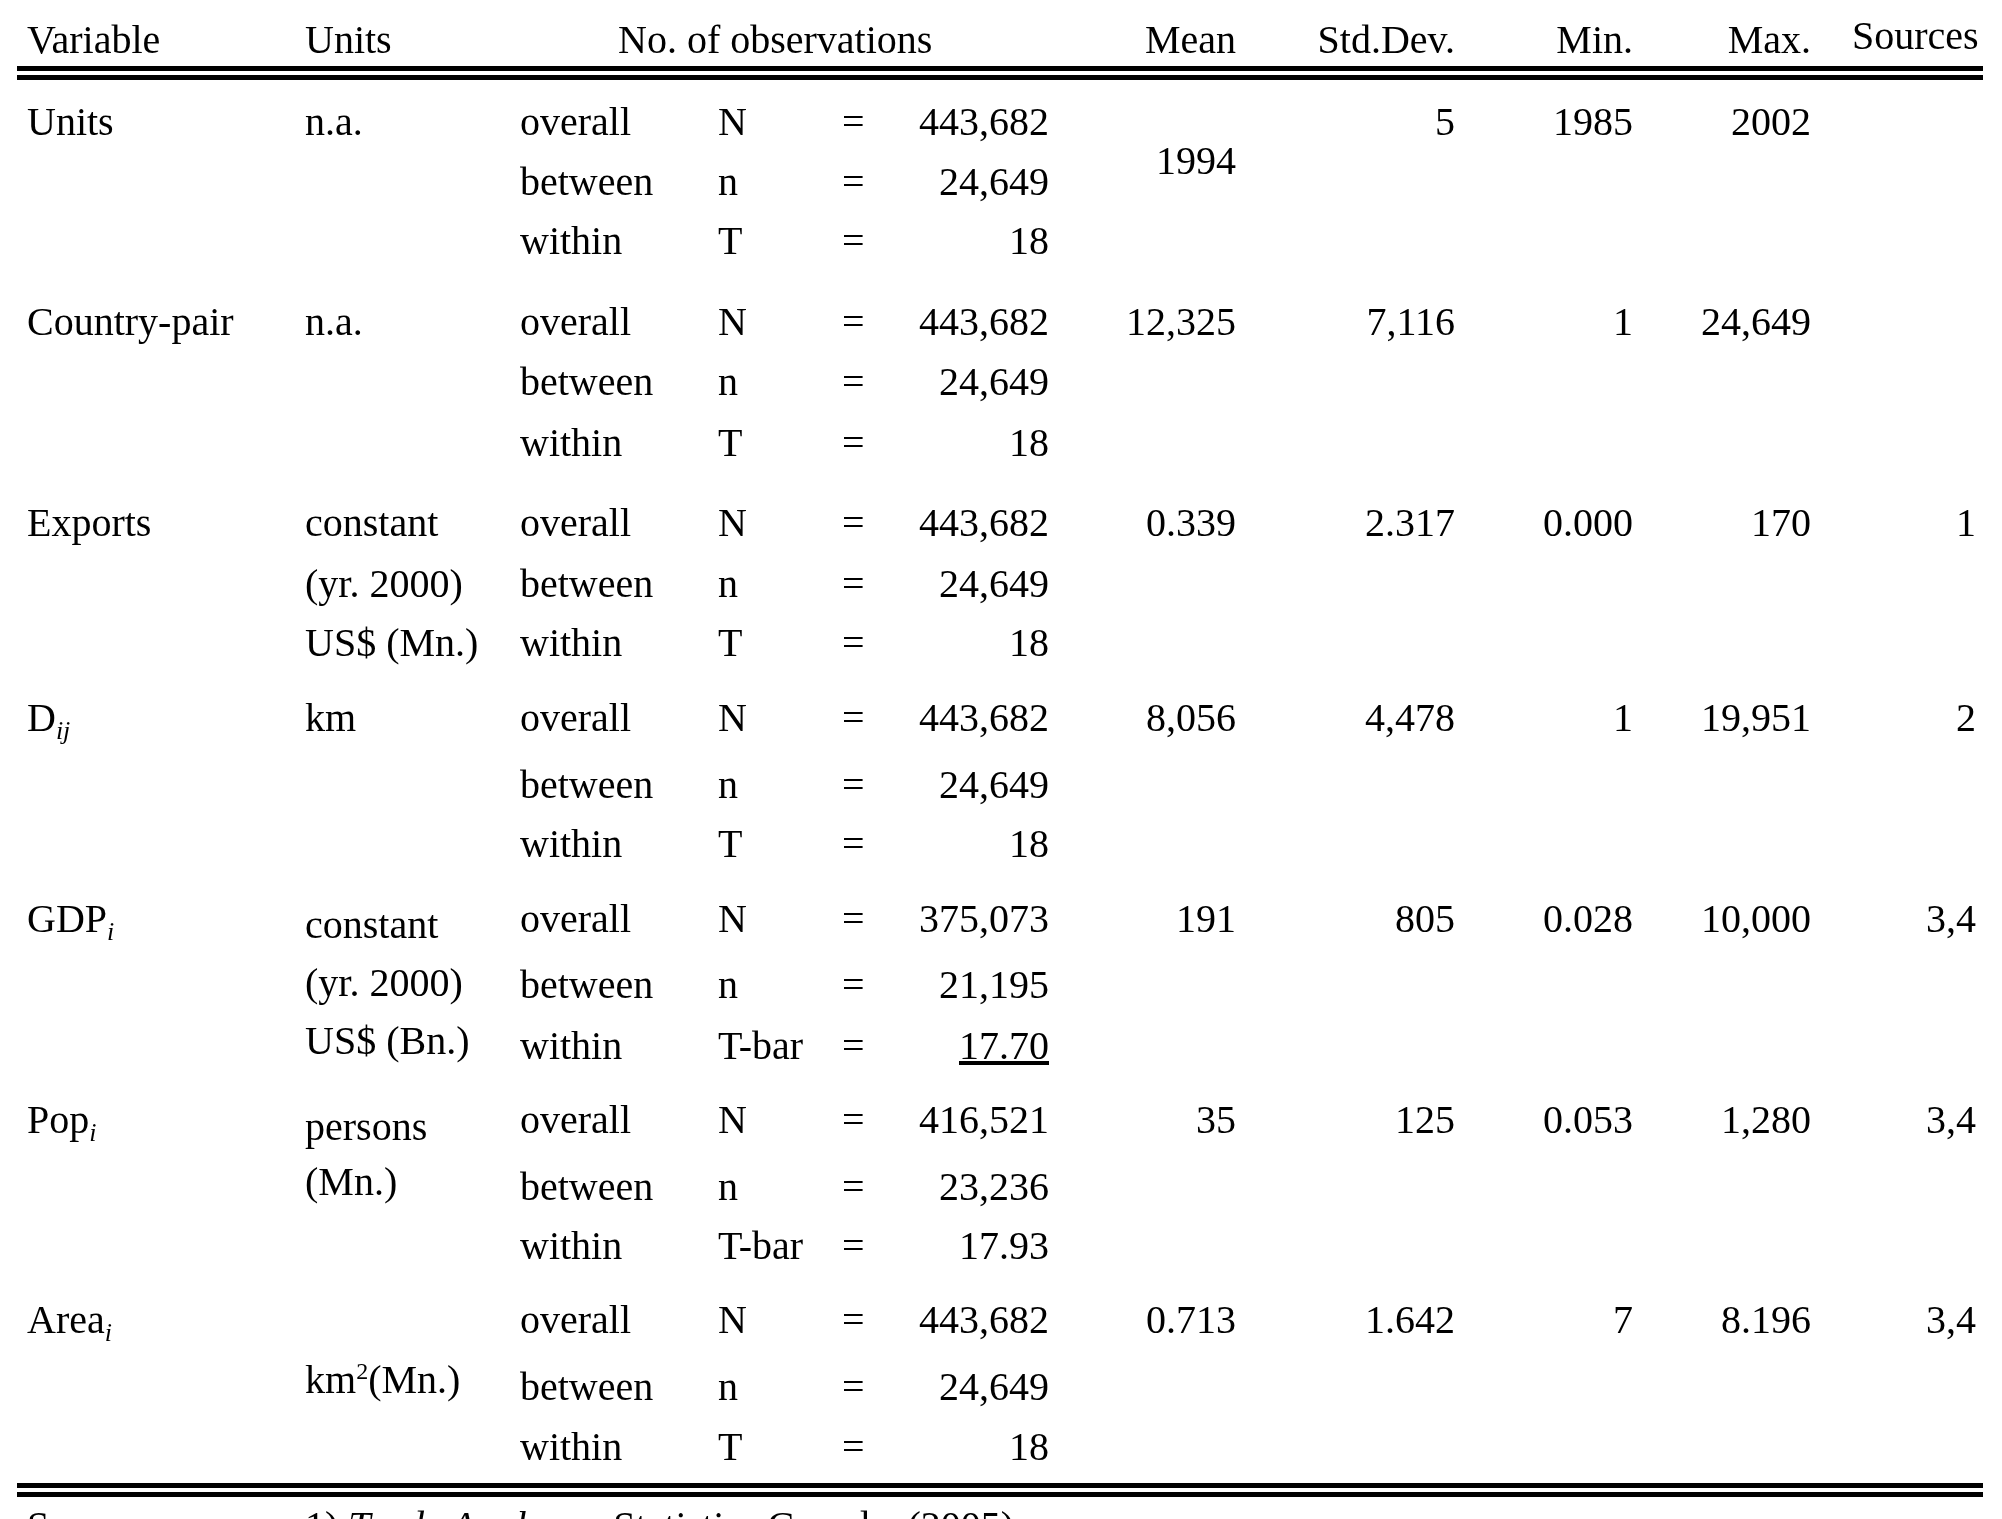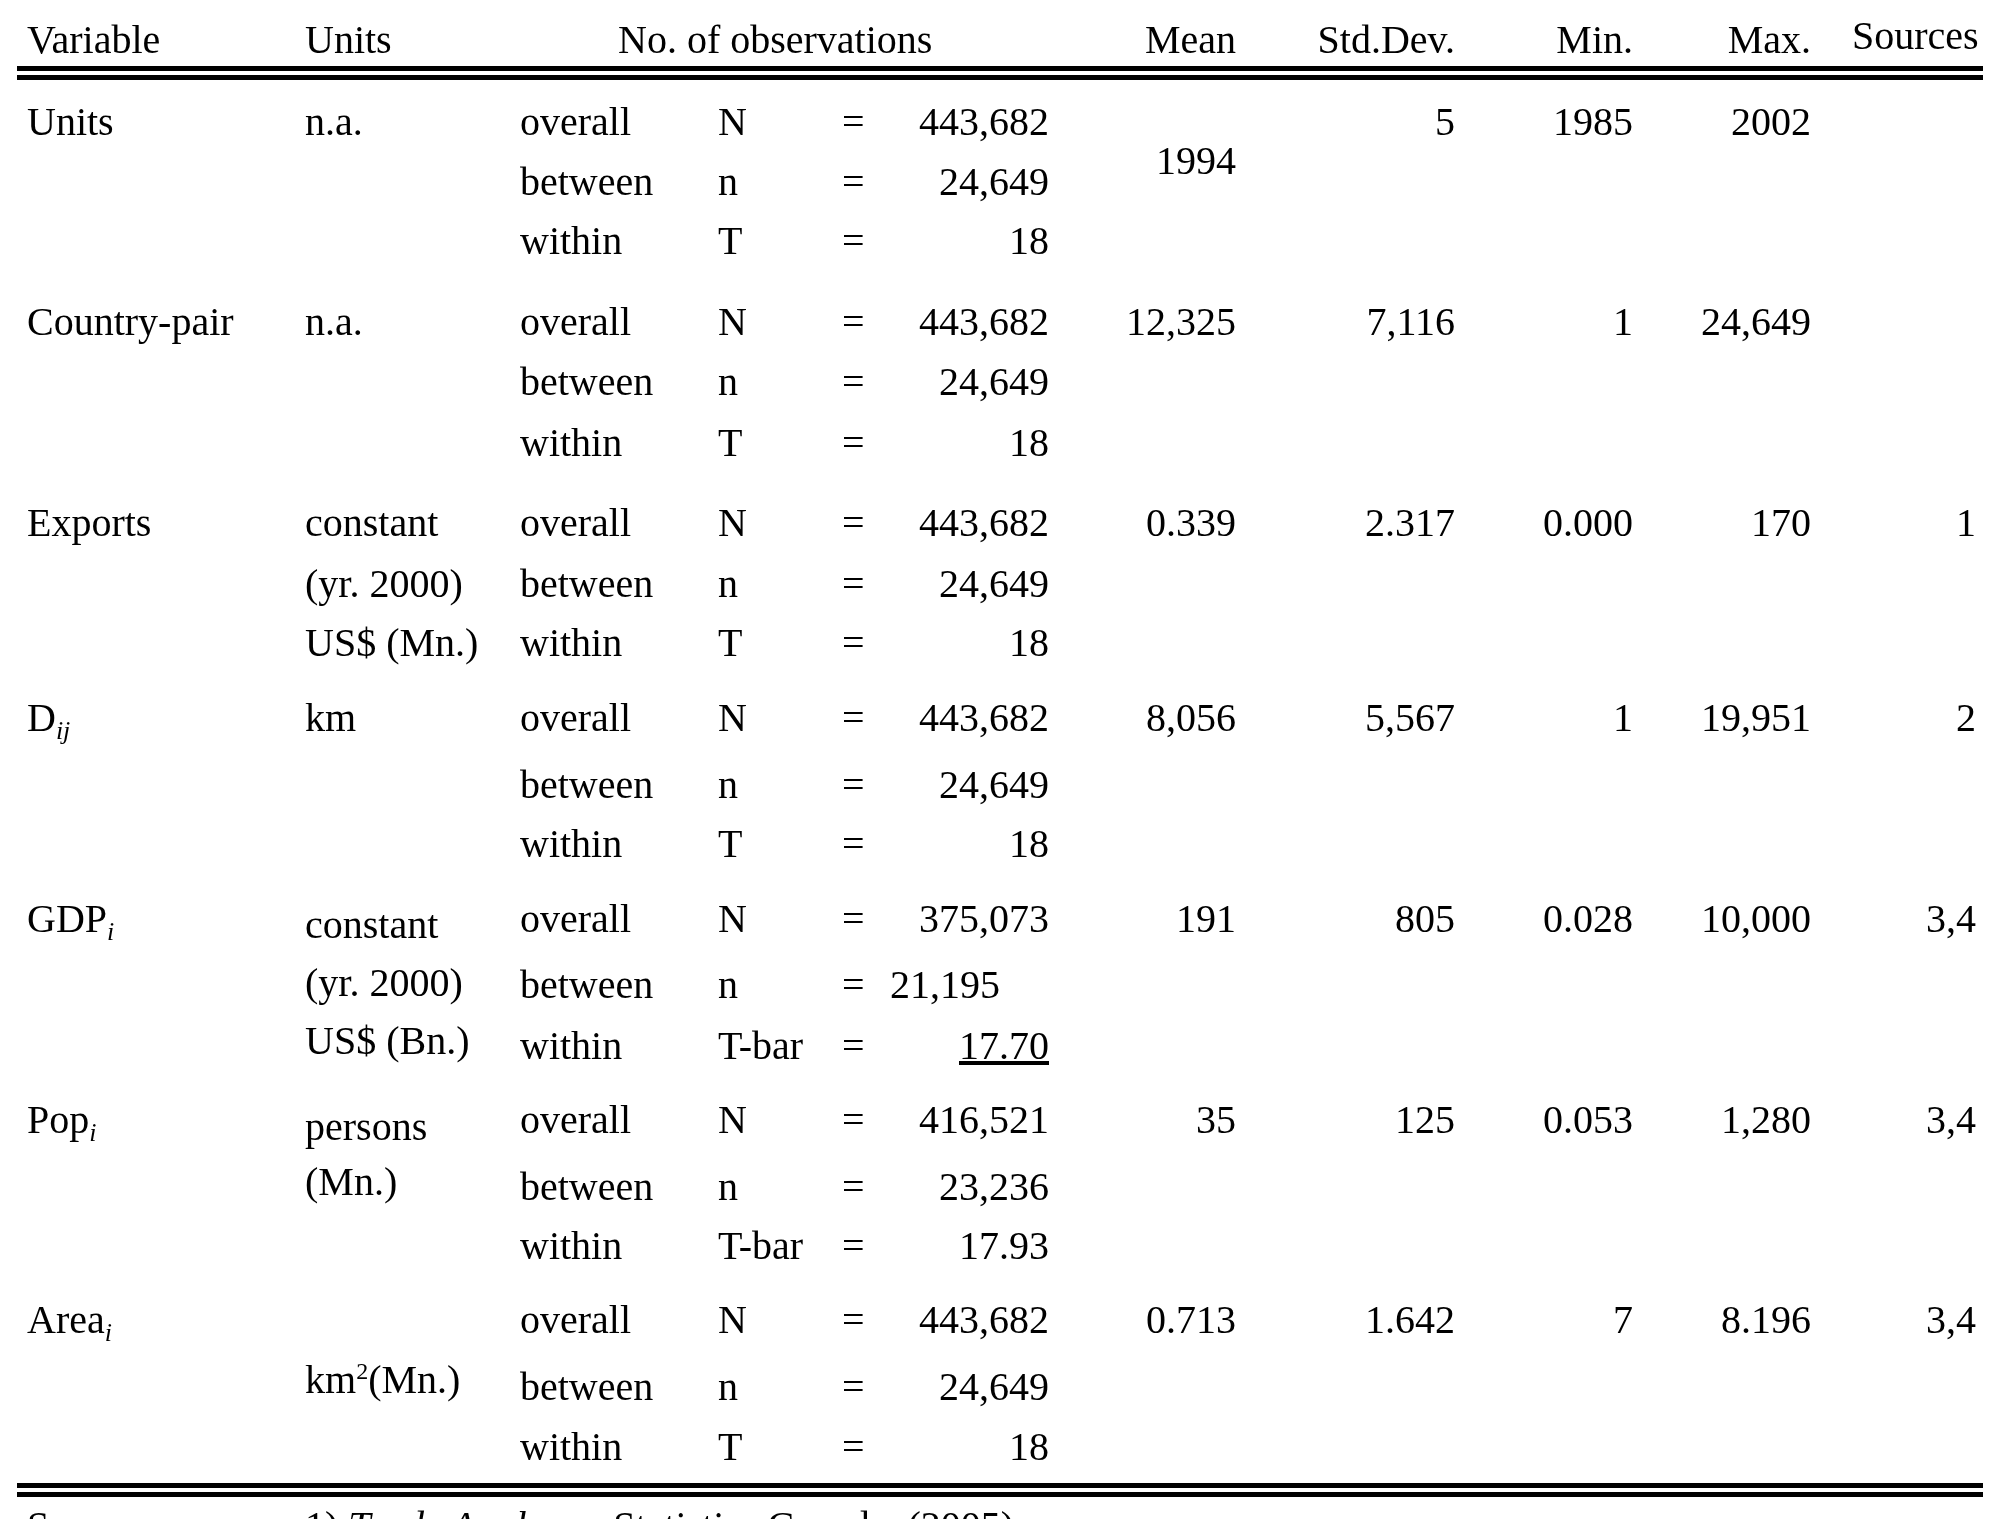--- a/index.html
+++ b/index.html
@@ -126,36 +126,36 @@
     <div class="t r" style="right:953px;top:718px;">443,682</div>
     <div class="t" style="left:520px;top:785px;">between</div>
     <div class="t" style="left:718px;top:785px;">n</div>
     <div class="t" style="left:842px;top:785px;">=</div>
     <div class="t r" style="right:953px;top:785px;">24,649</div>
     <div class="t" style="left:520px;top:844px;">within</div>
     <div class="t" style="left:718px;top:844px;">T</div>
     <div class="t" style="left:842px;top:844px;">=</div>
     <div class="t r" style="right:953px;top:844px;">18</div>
     <div class="t r" style="right:766px;top:718px;">8,056</div>
-    <div class="t r" style="right:547px;top:718px;">5,567</div>
+    <div class="t r" style="right:547px;top:718px;">4,478</div>
     <div class="t r" style="right:369px;top:718px;">1</div>
     <div class="t r" style="right:191px;top:718px;">19,951</div>
     <div class="t r" style="right:26px;top:718px;">2</div>
     <div class="t" style="left:27px;top:919px;"><span>GDP</span><sub class="it">i</sub></div>
     <div class="t" style="left:305px;top:925px;">constant</div>
     <div class="t" style="left:305px;top:983px;">(yr. 2000)</div>
     <div class="t" style="left:305px;top:1041px;">US$ (Bn.)</div>
     <div class="t" style="left:520px;top:919px;">overall</div>
     <div class="t" style="left:718px;top:919px;">N</div>
     <div class="t" style="left:842px;top:919px;">=</div>
     <div class="t r" style="right:953px;top:919px;">375,073</div>
     <div class="t" style="left:520px;top:985px;">between</div>
     <div class="t" style="left:718px;top:985px;">n</div>
     <div class="t" style="left:842px;top:985px;">=</div>
-    <div class="t r" style="right:1002px;top:985px;">21,195</div>
+    <div class="t r" style="right:953px;top:985px;">21,195</div>
     <div class="t" style="left:520px;top:1046px;">within</div>
     <div class="t" style="left:718px;top:1046px;">T-bar</div>
     <div class="t" style="left:842px;top:1046px;">=</div>
     <div class="t r" style="right:953px;top:1046px;text-decoration:underline;">17.70</div>
     <div class="t r" style="right:766px;top:919px;">191</div>
     <div class="t r" style="right:547px;top:919px;">805</div>
     <div class="t r" style="right:369px;top:919px;">0.028</div>
     <div class="t r" style="right:191px;top:919px;">10,000</div>
     <div class="t r" style="right:26px;top:919px;">3,4</div>
     <div class="t" style="left:27px;top:1120px;"><span>Pop</span><sub class="it">i</sub></div>

